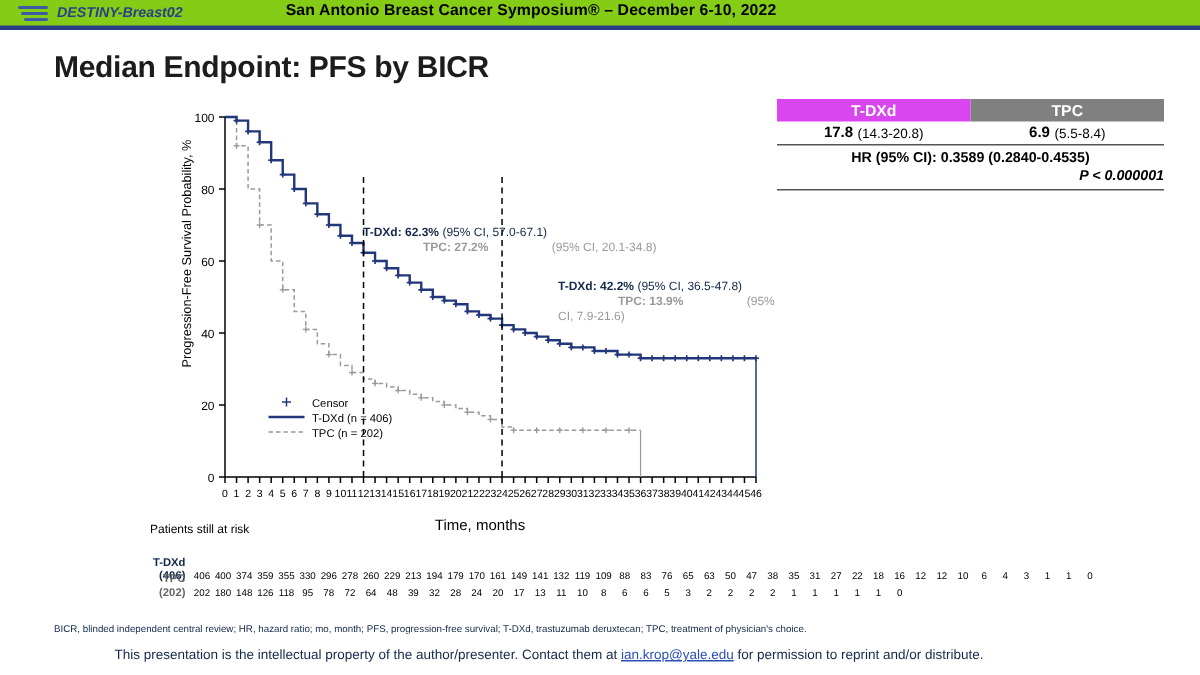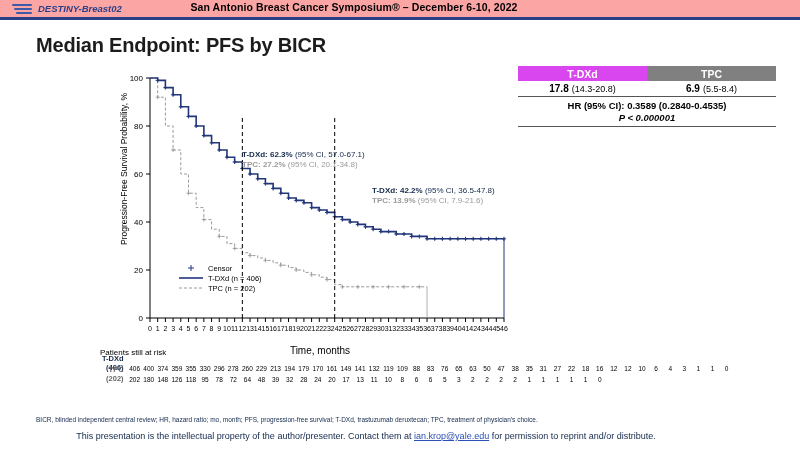--- a/index.html
+++ b/index.html
@@ -9,21 +9,21 @@
     background:#ffffff;
     font-family:"Liberation Sans", sans-serif;
     color:#000;
     overflow:hidden;
     position:relative;
   }
 
   
   #header {
     position:absolute; left:0; top:0; width:800px; height:18px;
-    background:#fca5a5;
+    background:#84cc16;
   }
   #header-title {
     position:absolute; left:0; top:1px; width:708px;
     text-align:center;
     font-size:10.5px; font-weight:bold; color:#000;
     letter-spacing:0.1px;
   }
   #study-label {
     position:absolute; left:38px; top:3px;
     font-size:9.5px; font-style:italic; font-weight:bold;
@@ -68,21 +68,21 @@
     display:flex; width:100%; height:16px; border-bottom:1px solid #555;
   }
   #median-vals .cell {
     flex:1; font-size:9px; display:flex; align-items:center; justify-content:center; gap:3px;
   }
   #median-vals .strong { font-weight:bold; font-size:10px; }
   #hr-line {
     text-align:center; font-size:9.5px; font-weight:bold; margin-top:3px;
   }
   #p-line {
-    text-align:center; font-size:9.5px; font-style:italic; font-weight:bold; margin-top:1px;
+    text-align:right; font-size:9.5px; font-style:italic; font-weight:bold; margin-top:1px;
   }
   #median-rule {
     margin-top:3px; height:1px; background:#555; width:100%;
   }
 
   
   #plot-wrap { position:absolute; left:100px; top:68px; width:420px; height:270px; }
   #ylabel {
     position:absolute; left:-76px; top:96px;
     width:200px;
@@ -91,32 +91,32 @@
   }
   #xlabel {
     position:absolute; left:130px; top:277px; width:180px;
     text-align:center; font-size:10px; color:#000;
   }
   svg { display:block; }
 
   
   .annot { position:absolute; font-size:8px; line-height:10px; }
   .annot .tdxd { font-weight:bold; color:#13294b; }
-  .annot .tpc { color:#9a9a9a; }
+  .annot .tpc { color:#9a9a9a;padding-left:40px; }
   .annot .ci { font-weight:normal; color:#13294b; }
 
   
   #plot-legend { position:absolute; left:78px; top:195px; font-size:7.5px; }
   #plot-legend .row { display:flex; align-items:center; height:10px; }
   #plot-legend .key { width:26px; margin-right:4px; position:relative; height:10px; }
   #plot-legend .lbl { color:#000; }
 
   
   #risk { position:absolute; left:100px; top:348px; width:690px; }
-  #risk-title { font-size:8px; color:#000; margin-bottom:4px; }
+  #risk-title { font-size:8px; color:#000; margin-bottom:20px; }
   .risk-row { display:flex; align-items:flex-end; height:11px; }
   .risk-name { width:58px; font-size:7.5px; color:#13294b; font-weight:bold; text-align:right; padding-right:4px; }
   .risk-name.tpc { color:#666; }
   .risk-vals { display:flex; }
   .risk-vals span {
     width:14.1px; text-align:center; font-size:6.5px; color:#000;
   }
 
   
   #footnote {

